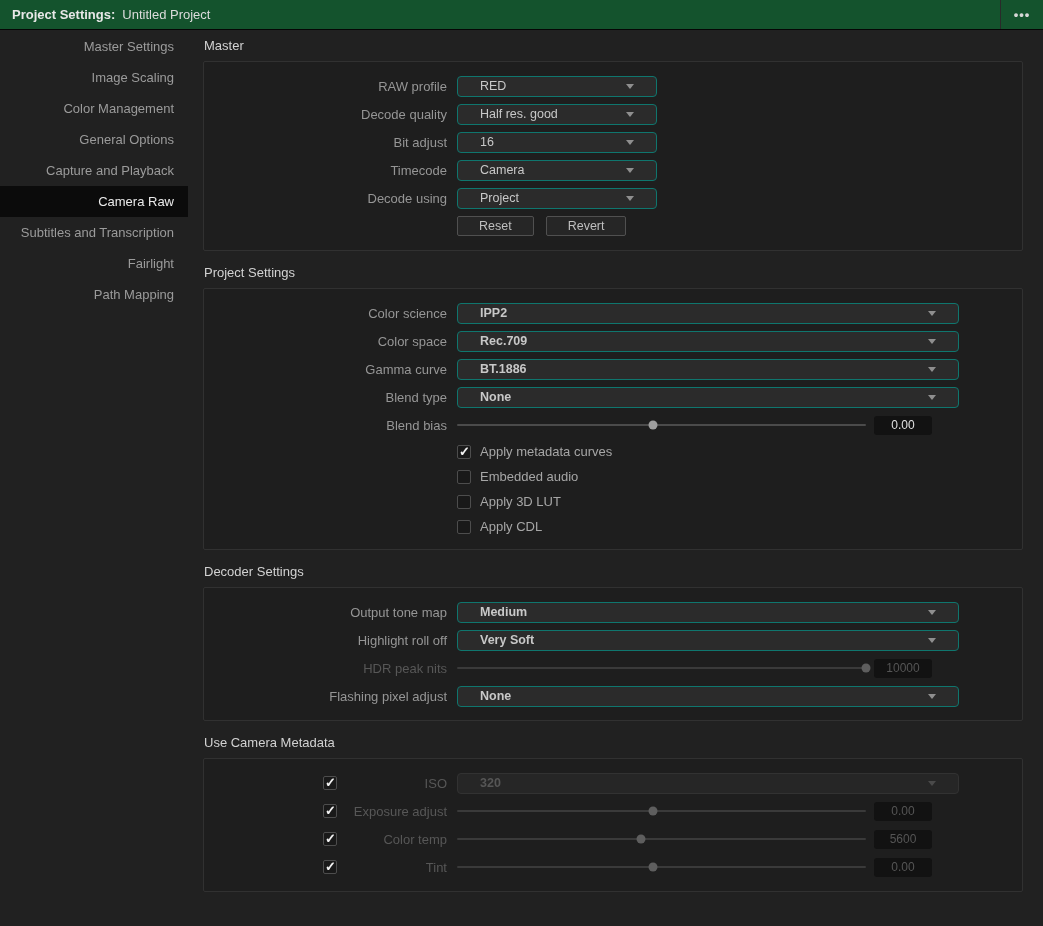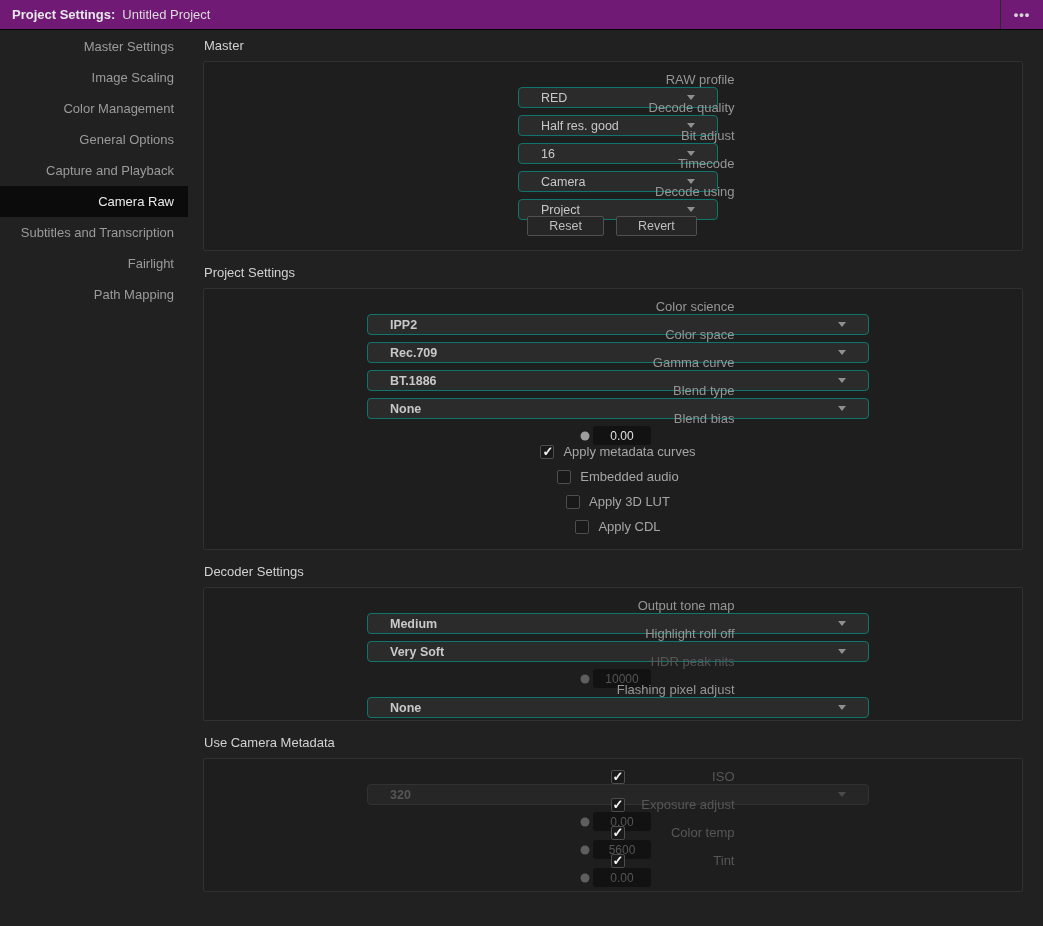--- a/index.html
+++ b/index.html
@@ -5,21 +5,21 @@
   * { margin:0; padding:0; box-sizing:border-box; }
   html,body { width:1043px; height:926px; }
   body {
     background:#212121;
     font-family:"Liberation Sans", sans-serif;
     overflow:hidden;
     -webkit-font-smoothing:antialiased;
   }
   
   .titlebar {
-    height:30px; background:#701a75; border-bottom:1px solid #050505;
+    height:30px; background:#14532d; border-bottom:1px solid #050505;
     display:flex; align-items:center; padding-left:12px;
   }
   .tb-label { color:#e8e8e8; font-weight:bold; font-size:13px; }
   .tb-project { color:#dcdcdc; font-size:13px; margin-left:7px; }
   .tb-right {
     margin-left:auto; height:100%; width:43px; border-left:1px solid #2a2a2a;
     display:flex; align-items:center; justify-content:center; cursor:pointer;
   }
   .menu-dots { color:#d6d6d6; font-size:13px; letter-spacing:1px; font-weight:bold; }
   
@@ -30,21 +30,21 @@
     padding-right:14px; color:#9b9b9b; font-size:13px; cursor:pointer; white-space:nowrap;
   }
   .side-item.active { background:#0b0b0b; color:#ebebeb; }
   .main { flex:1; padding:0 20px 0 15px; overflow:hidden; }
   .section-title { color:#d2d2d2; font-size:13px; margin:14px 0 8px 1px; }
   .main > .section-title:first-child { margin-top:8px; }
   .group-box {
     border:1px solid #313131; background:#1e1e1e; border-radius:2px; padding:10px 0;
   }
   
-  .row { display:flex; align-items:center; height:28px;flex-direction:column; }
+  .row { display:flex; align-items:center; height:28px; }
   .row.cbrow { height:25px; }
   .label-col {
     width:243px; flex-shrink:0; display:flex; align-items:center; justify-content:flex-end;
   }
   .label-col .checkbox { margin-left:119px; margin-right:auto; }
   .field-label { color:#969696; font-size:13px; text-align:right; white-space:nowrap; }
   .content-col { display:flex; align-items:center; margin-left:10px; flex:1; }
   
   .dropdown {
     height:21px; background:#2b2b2b; border:1px solid #0f766e; border-radius:4px;

